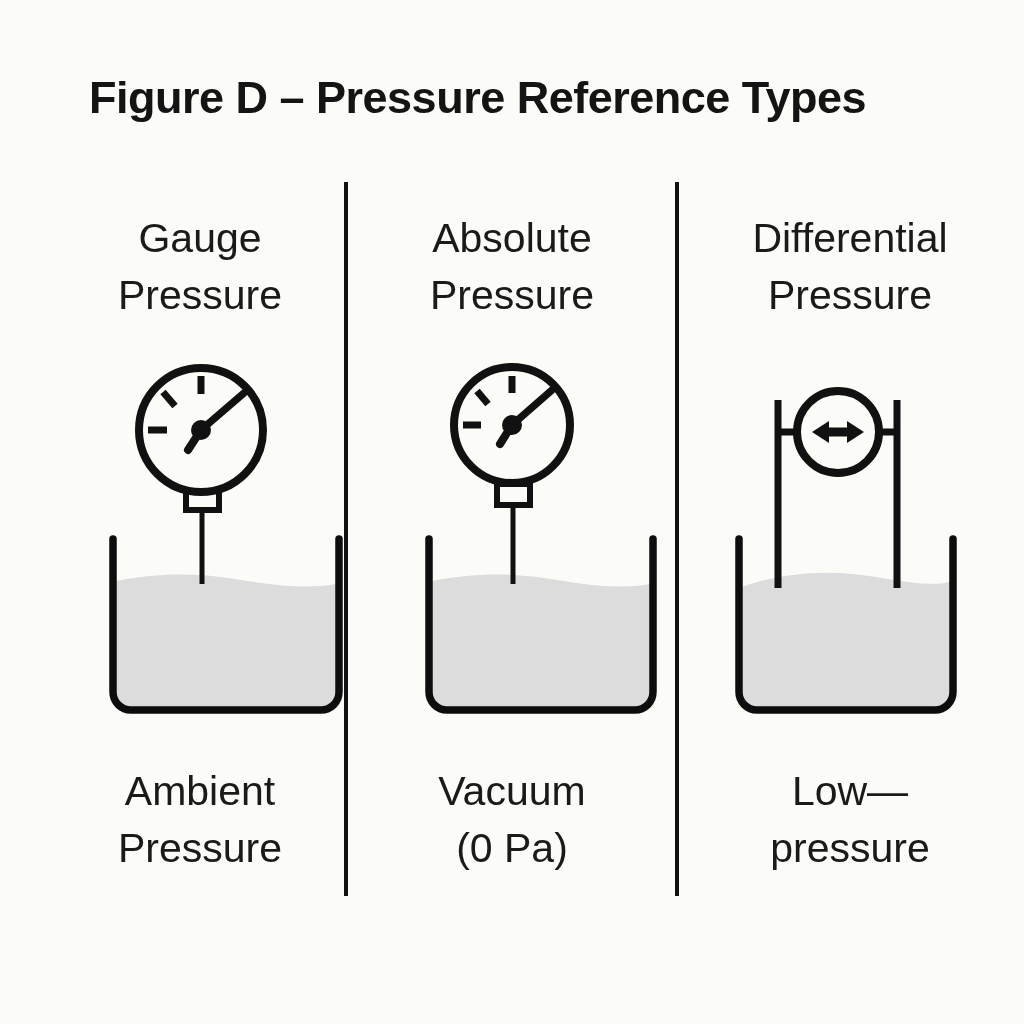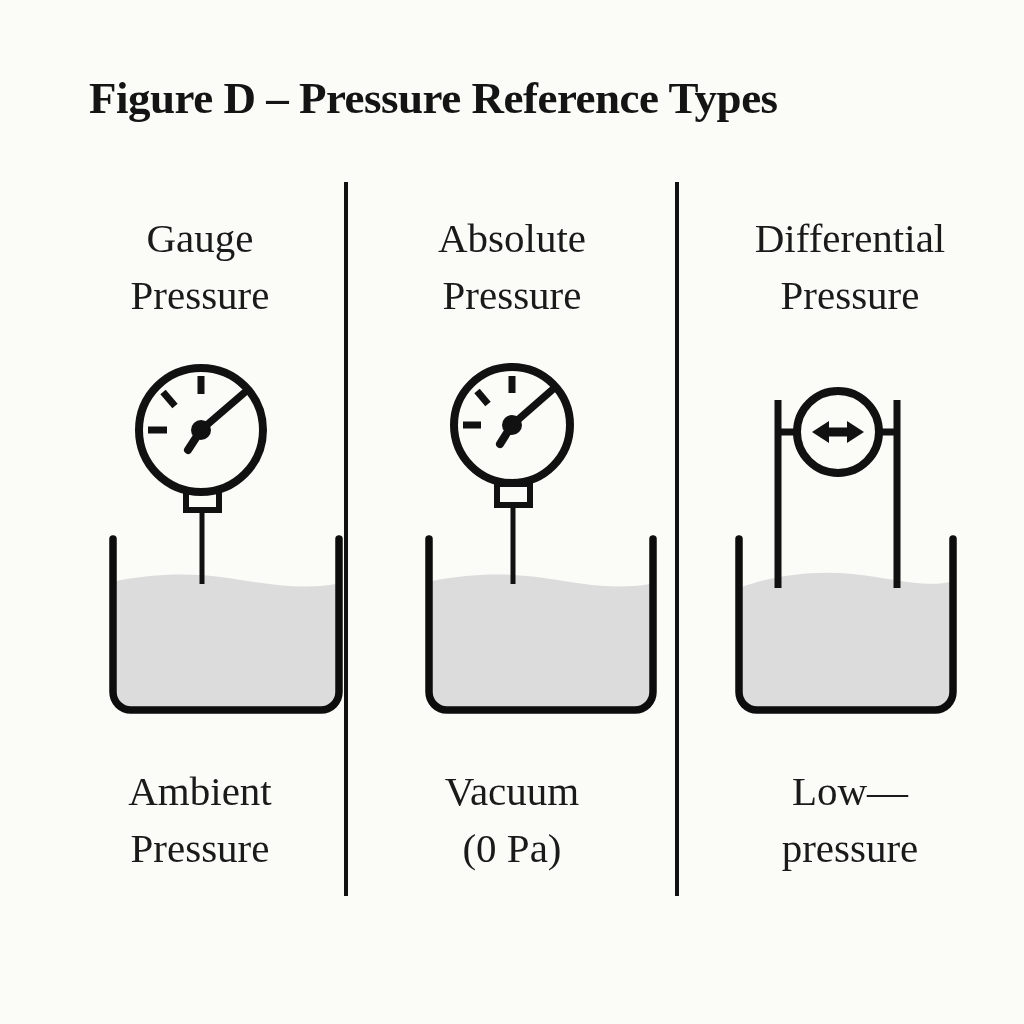--- a/index.html
+++ b/index.html
@@ -5,21 +5,21 @@
   html, body {
     margin: 0;
     padding: 0;
     background: #ffffff;
   }
   #figure-root {
     position: relative;
     width: 1024px;
     height: 1024px;
     background: #fbfbf7;
-    font-family: Liberation Serif, serif;
+    font-family: Liberation Sans, sans-serif;
     overflow: hidden;
     -webkit-font-smoothing: antialiased;
   }
   #figure-svg {
     position: absolute;
     inset: 0;
     width: 1024px;
     height: 1024px;
     display: block;
   }

